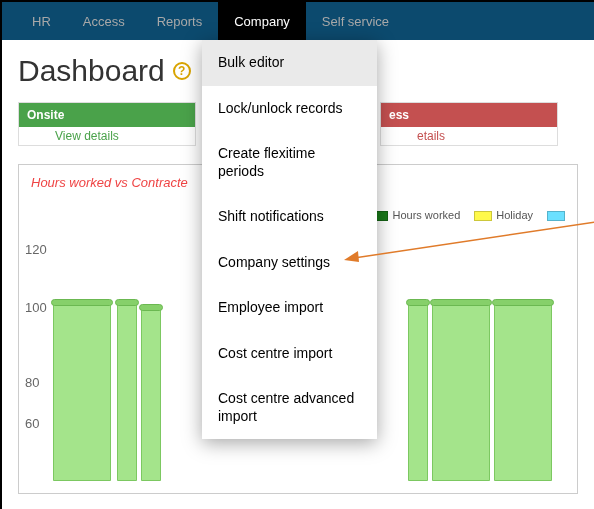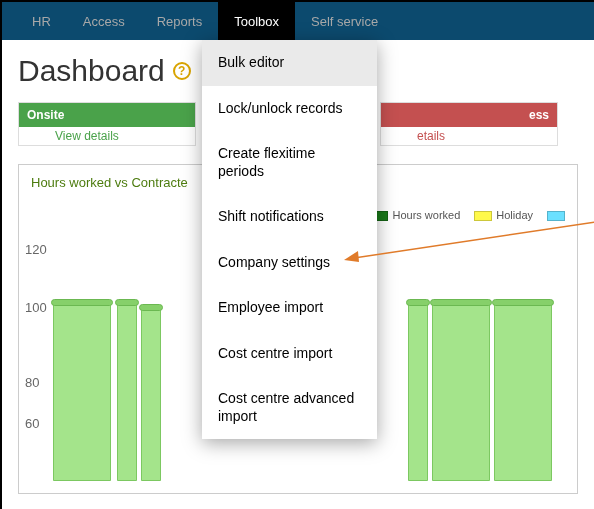--- a/index.html
+++ b/index.html
@@ -7,28 +7,28 @@
   .topnav { background: #0c4a6e; height: 38px; display: flex; align-items: stretch; padding-left: 14px; }
   .topnav .item { color: #a8a8a8; font-size: 13px; display:flex; align-items:center; padding: 0 16px; cursor:pointer; }
   .topnav .item.active { background: #000; color: #fff; }
   .content { padding: 14px 16px 0 16px; position:relative; }
   .title-row { display:flex; align-items:center; gap:8px; margin-bottom:14px;}
   .page-title { font-size: 30px; color:#333; font-weight:400;}
   .help-icon { width:18px; height:18px; border:2px solid #d9a400; color:#d9a400; border-radius:50%; display:flex; align-items:center; justify-content:center; font-size:12px; font-weight:bold;}
   .status-row { display:flex; gap:6px; }
   .status-card { flex:0 0 178px; border:1px solid #ddd; }
   .status-card.green .hdr { background:#4aa24a; }
-  .status-card.red .hdr { background:#c45050;text-align:right; }
+  .status-card.red .hdr { background:#c45050; }
   .status-card .hdr { color:#fff; font-size:12px; padding:5px 8px; font-weight:bold;}
   .status-card .lnk { font-size:12px; padding:2px 8px;margin-left:28px; }
   .status-card.green .lnk { color:#4aa24a; }
   .status-card.red .lnk { color:#c45050; }
   .st2 { margin-left: 178px; }
   .chart-frame { border:1px solid #ccc; margin-top:18px; height:330px; position:relative; padding:10px 12px; background:#fff;}
-  .chart-title { font-size:13px; color:#4d7c0f;}
+  .chart-title { font-size:13px; color:#ef4444;font-style:italic;}
   .legend { position:absolute; top:44px; right:8px; display:flex; gap:14px; font-size:11px; color:#555; align-items:center;text-align:center;}
   .lg-sw { width:18px; height:10px; display:inline-block; margin-right:4px; vertical-align:middle; border:1px solid rgba(0,0,0,.2);}
   .lg-hw { background:#1a7a1a; }
   .lg-ho { background:#fff94a; }
   .lg-ex { background:#6be0ff; }
   .plot { position:absolute; left:34px; right:6px; top:70px; bottom:12px; }
   .ylab { position:absolute; left:-28px; font-size:13px; color:#666; transform:translateY(-50%);}
   .bar { position:absolute; bottom:0; background:#a4e48b; border:1px solid #7cc861; border-top-left-radius:4px; border-top-right-radius:4px;}
   .bar .cap { position:absolute; top:-4px; left:-3px; right:-3px; height:7px; background:#86d06a; border:1px solid #6bb851; border-radius:4px;}
   
@@ -38,21 +38,21 @@
   
   .anno-arrow { position:absolute; z-index:60; pointer-events:none;}
 </style>
 </head>
 <body>
 
 <div class="topnav">
   <div class="item">HR</div>
   <div class="item">Access</div>
   <div class="item">Reports</div>
-  <div class="item active">Toolbox</div>
+  <div class="item active">Company</div>
   <div class="item">Self service</div>
 </div>
 
 <div class="dropdown">
   <div class="ditem hovered">Bulk editor</div>
   <div class="ditem">Lock/unlock records</div>
   <div class="ditem">Create flexitime periods</div>
   <div class="ditem">Shift notifications</div>
   <div class="ditem">Company settings</div>
   <div class="ditem">Employee import</div>

